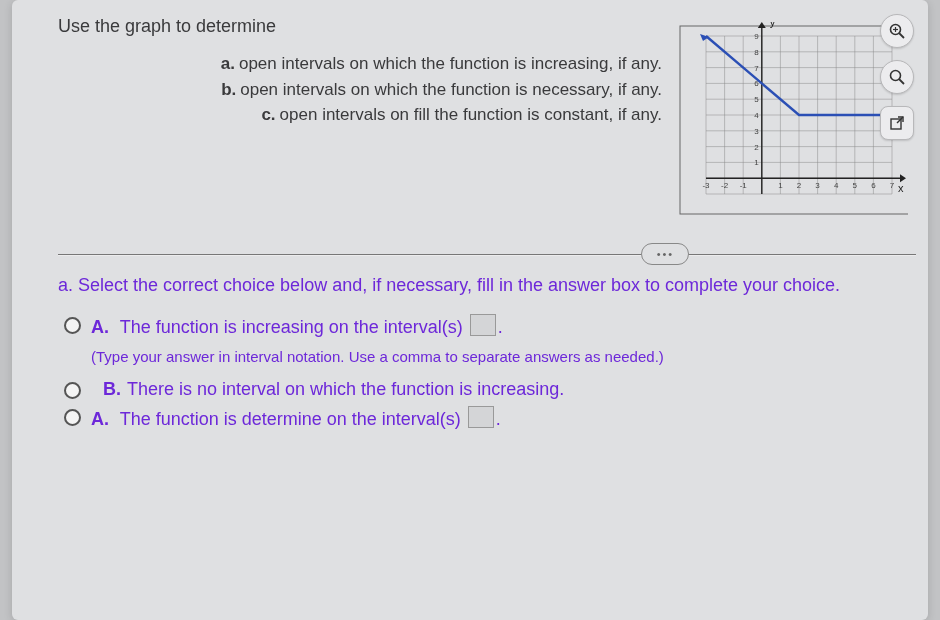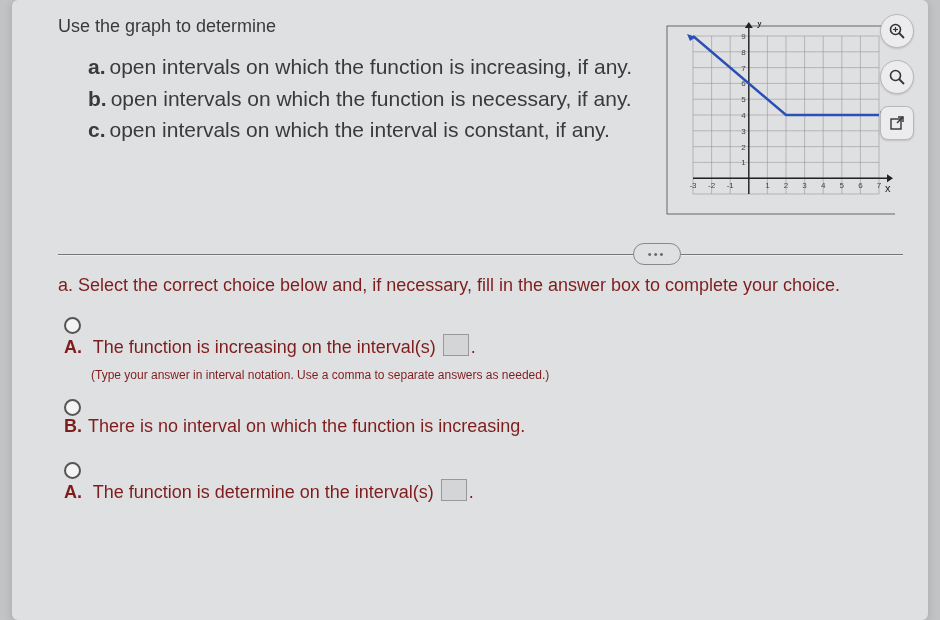--- a/index.html
+++ b/index.html
@@ -10,26 +10,26 @@
     color: #333;
     overflow: hidden;
     position: relative;
   }
   .paper {
     position: absolute; left: 12px; top: 0; right: 12px; bottom: 0;
     background: #dfe0e2;
     border-radius: 6px;
     box-shadow: 0 2px 8px rgba(0,0,0,0.15);
   }
-  .content { padding: 16px 25px 0 46px; position: relative; height: 100%; }
+  .content { padding: 16px 12px 0 46px; position: relative; height: 100%; }
   .header-row { display: flex; align-items: flex-start; }
   .question-block { flex: 1; padding-right: 10px; }
   .prompt { font-size: 18px; color: #3a3a3c; margin-bottom: 14px; }
   .sublist { padding-left: 30px; }
-  .sublist div { font-size: 21px; color: #3a3a3c; line-height: 1.5; }
+  .sublist div { font-size: 17px; color: #3a3a3c; line-height: 1.5; text-align: right; }
   .sublist b { font-weight: bold; margin-right: 4px; }
   .graph-area { width: 236px; flex-shrink: 0; margin-top: 6px; margin-right: 8px; }
   .icon-col {
     position: absolute; right: 14px; top: 14px;
     display: flex; flex-direction: column; gap: 12px;
   }
   .icon-btn {
     width: 34px; height: 34px;
     background: #ececee; border: 1px solid #b8b8ba;
     border-radius: 50%;
@@ -45,31 +45,31 @@
   }
   .ellipsis-pill {
     position: absolute; top: -11px; left: 68%;
     width: 48px; height: 22px;
     background: #dfe0e2; border: 1px solid #888;
     border-radius: 12px;
     display: flex; align-items: center; justify-content: center;
     font-size: 11px; letter-spacing: 2px; color: #666;
     cursor: pointer;
   }
-  .answer-section { font-size: 18px; color: #7f1d1d; }
+  .answer-section { font-size: 18px; color: #6d28d9; }
   .answer-prompt { margin-bottom: 16px; line-height: 1.4; }
-  .choice-row { display: flex; align-items: flex-start; margin-bottom: 10px; padding-left: 6px; flex-direction: column; }
+  .choice-row { display: flex; align-items: flex-start; margin-bottom: 10px; padding-left: 6px; }
   .radio {
     width: 17px; height: 17px; border: 2px solid #555; border-radius: 50%;
     margin-top: 3px; margin-right: 10px; flex-shrink: 0; cursor: pointer;
     background: #f4f4f4;
   }
   .choice-label { flex: 1; }
   .choice-label b { margin-right: 6px; }
-  .choice-sub { padding-left: 33px; margin-top: 4px; margin-bottom: 14px; font-size: 12px; }
+  .choice-sub { padding-left: 33px; margin-top: 4px; margin-bottom: 14px; font-size: 15px; }
   .ans-box {
     display: inline-block; width: 26px; height: 22px;
     background: #d4d5d7; border: 1px solid #999;
     vertical-align: -3px; margin: 0 2px;
   }
 </style>
 </head>
 <body>
 
 <div class="paper">
@@ -98,21 +98,21 @@
           </svg>
       </div>
     </div>
 
     <div class="header-row">
       <div class="question-block">
         <div class="prompt">Use the graph to determine</div>
         <div class="sublist">
           <div><b>a.</b><span>open intervals on which the function is increasing, if any.</span></div>
           <div><b>b.</b><span>open intervals on which the function is necessary, if any.</span></div>
-          <div><b>c.</b><span>open intervals on which the interval is constant, if any.</span></div>
+          <div><b>c.</b><span>open intervals on fill the function is constant, if any.</span></div>
         </div>
       </div>
 
       <div class="graph-area">
         <svg id="chart-svg" width="236" height="200" viewBox="0 0 236 200">
             <rect x="8" y="4" width="230" height="188" fill="none" stroke="#666" stroke-width="1"></rect>
             <line x1="34" y1="172" x2="34" y2="14" stroke="#8a8a8a" stroke-width="0.5"></line>
             <line x1="52.6" y1="172" x2="52.6" y2="14" stroke="#8a8a8a" stroke-width="0.5"></line>
             <line x1="71.2" y1="172" x2="71.2" y2="14" stroke="#8a8a8a" stroke-width="0.5"></line>
             <line x1="89.8" y1="172" x2="89.8" y2="14" stroke="#8a8a8a" stroke-width="0.5"></line>
@@ -174,21 +174,21 @@
     <div class="answer-section">
       <div class="answer-prompt">a. Select the correct choice below and, if necessary, fill in the answer box to complete your choice.</div>
       <div class="choice-row">
         <div class="radio"></div>
         <div class="choice-label">
           <b>A.</b>
           <span>The function is increasing on the interval(s) </span><span class="ans-box"></span><span>.</span>
         </div>
       </div>
       <div class="choice-sub">(Type your answer in interval notation. Use a comma to separate answers as needed.)</div>
-      <div class="choice-row" style="margin-bottom:22px;">
+      <div class="choice-row" style="margin-bottom:6px;gap:12px;">
         <div class="radio"></div>
         <div class="choice-label">
           <b>B.</b><span>There is no interval on which the function is increasing.</span>
         </div>
       </div>
 
       <div class="choice-row">
         <div class="radio"></div>
         <div class="choice-label">
           <b>A.</b>

